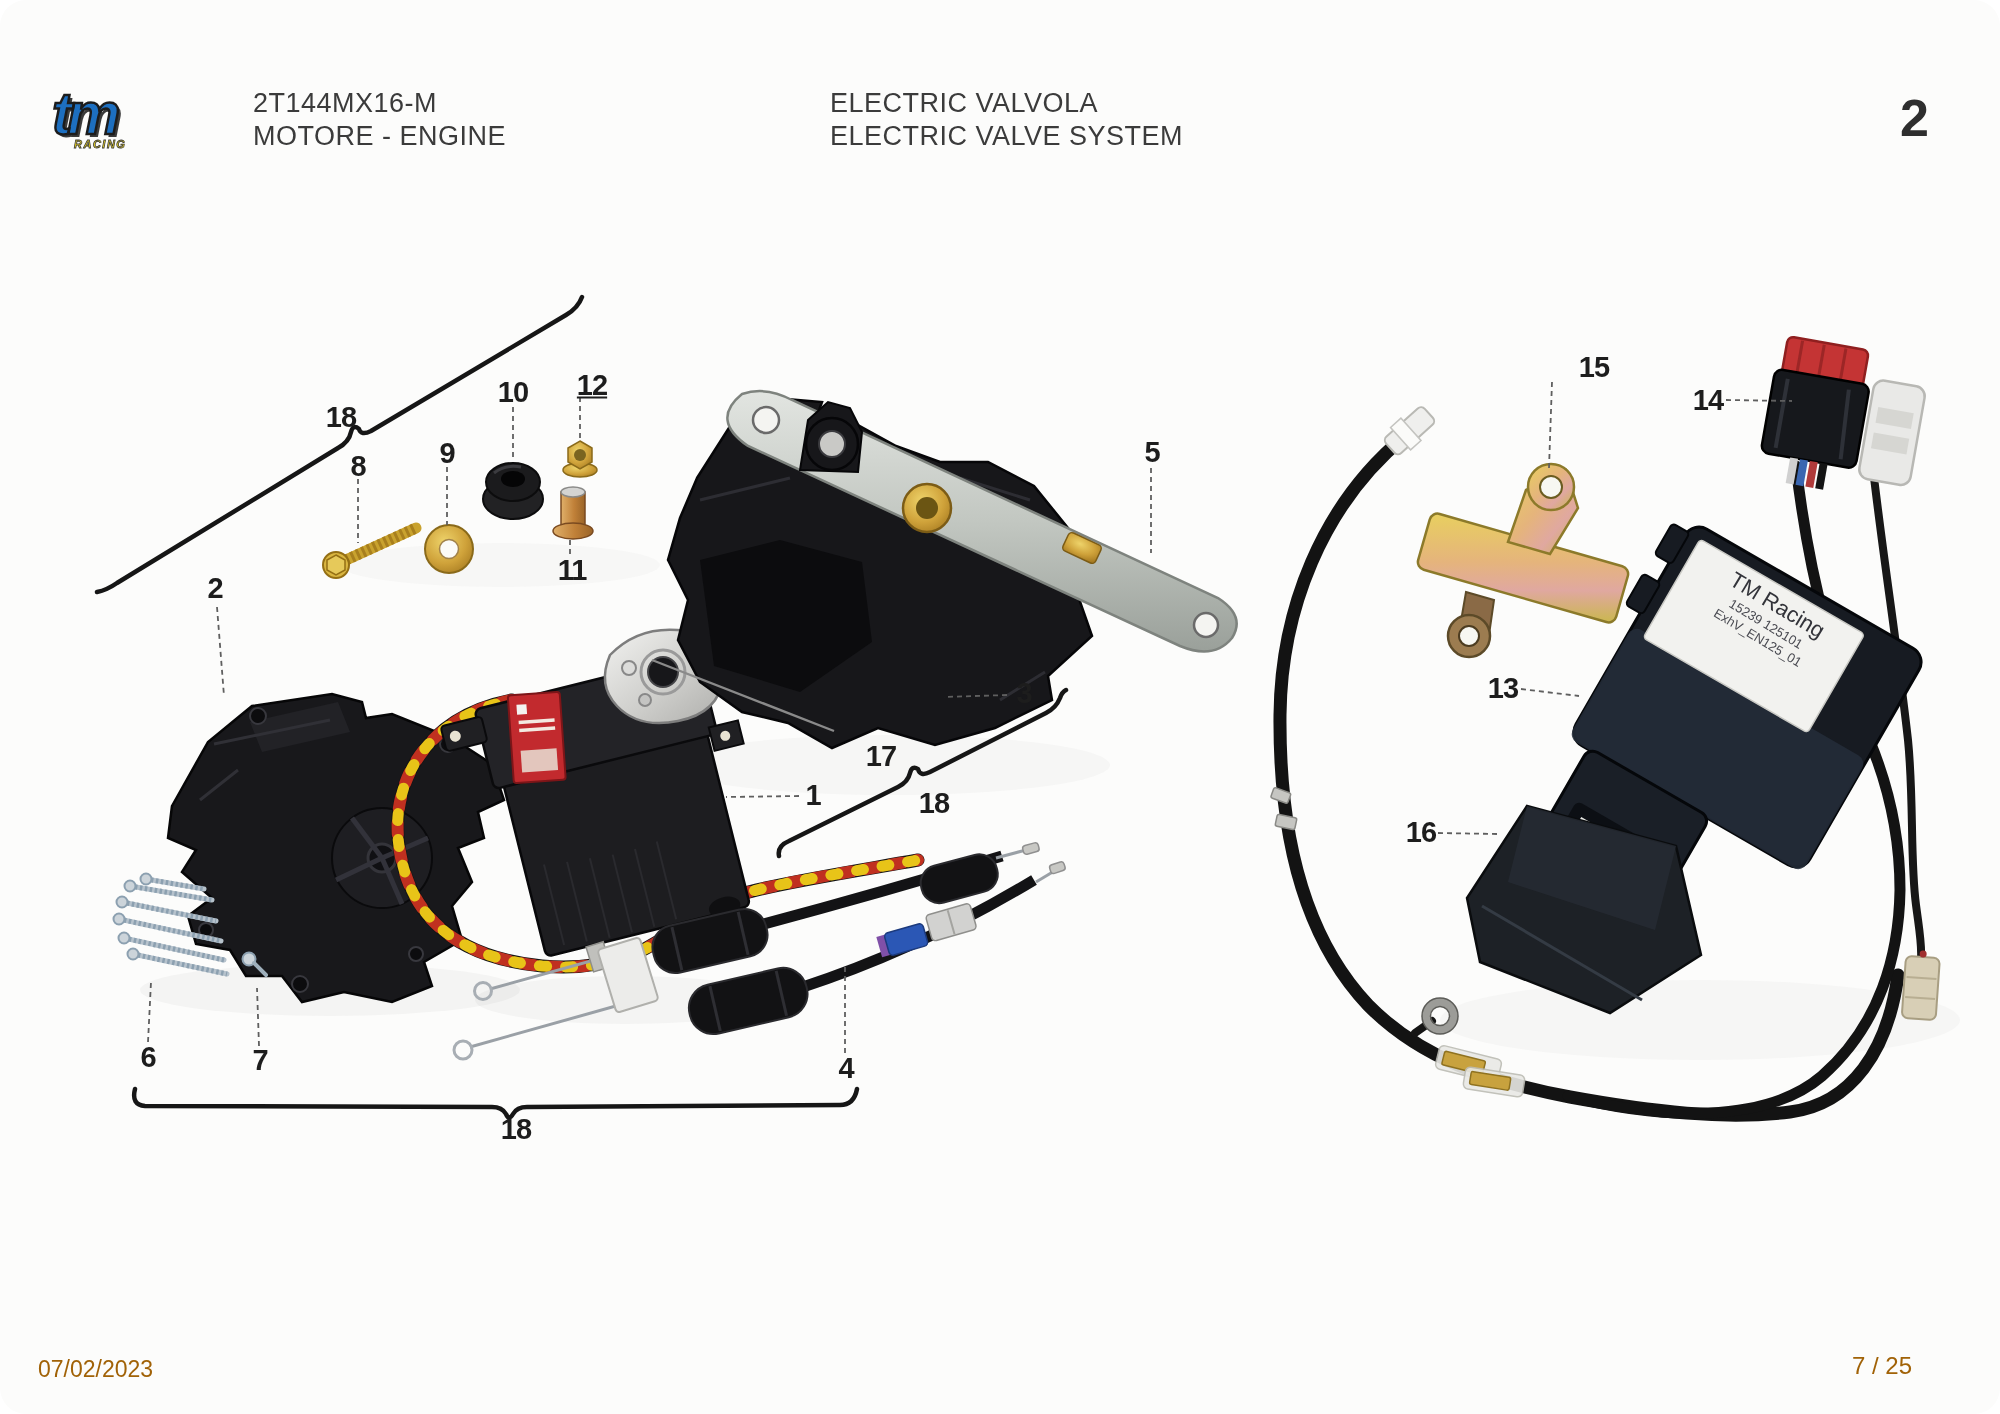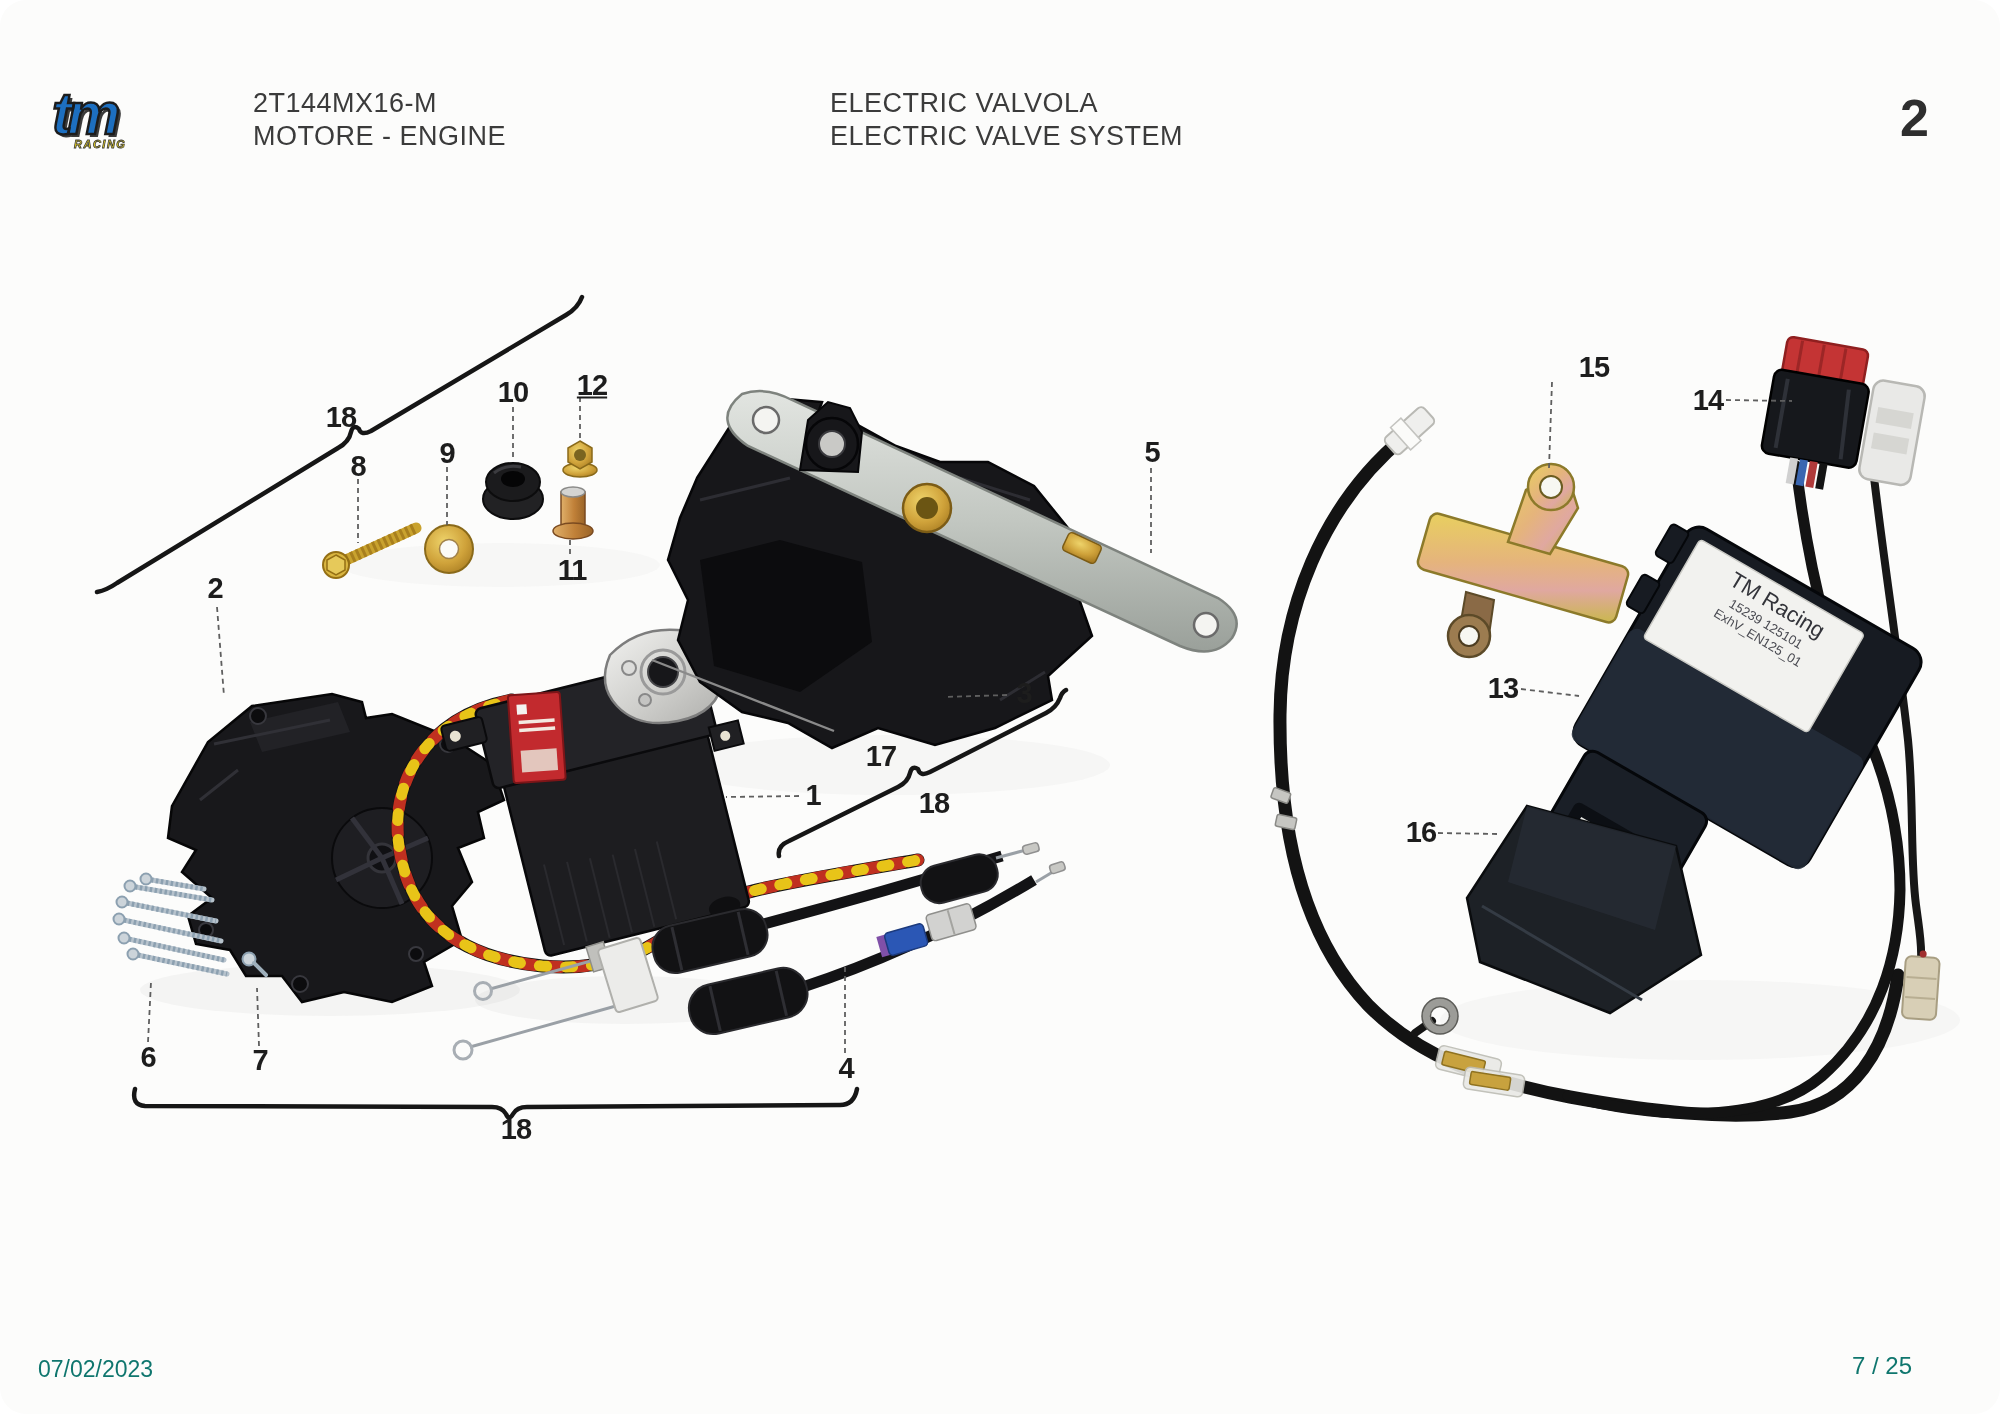--- a/index.html
+++ b/index.html
@@ -13,21 +13,21 @@
   .ldsolid{stroke:#8a8a8a;stroke-width:2.4;fill:none;}
   .bk{stroke:#161616;stroke-width:4.5;fill:none;stroke-linecap:round;stroke-linejoin:round;}
   .screw{stroke:#b6c2cc;stroke-width:5;stroke-linecap:round;}
   .screwth{stroke:#8ca0b0;stroke-width:5;stroke-dasharray:2.5 2.5;stroke-linecap:butt;}
   #logo{position:absolute;left:52px;top:88px;width:150px;font-style:italic;}
   #logo .tm{font-size:60px;font-weight:bold;color:#1d6fc0;letter-spacing:-5px;line-height:52px;
       -webkit-text-stroke:2.5px #1c1c1c;text-shadow:3px 3px 0 rgba(25,25,25,.85);}
   #logo .rc{font-size:11px;font-weight:bold;color:#f2d91c;letter-spacing:1.5px;margin:-2px 0 0 22px;
       -webkit-text-stroke:.8px #3a3a3a;}
   #pgno{position:absolute;left:1900px;top:88px;font-size:52px;font-weight:bold;color:#2e2e2e;}
-  .ft{position:absolute;font-size:23px;color:#0f766e;}
+  .ft{position:absolute;font-size:23px;color:#a16207;}
   #ecuLabel{position:absolute;left:1702px;top:544px;width:192px;transform:rotate(31deg);
       transform-origin:0 0;text-align:center;color:#33343a;line-height:1.25;}
   #ecuLabel .l1{font-size:22px;}
   #ecuLabel .l2,#ecuLabel .l3{font-size:13px;color:#4a4b52;}
 </style>
 </head>
 <body>
 
 <div id="page">
 

